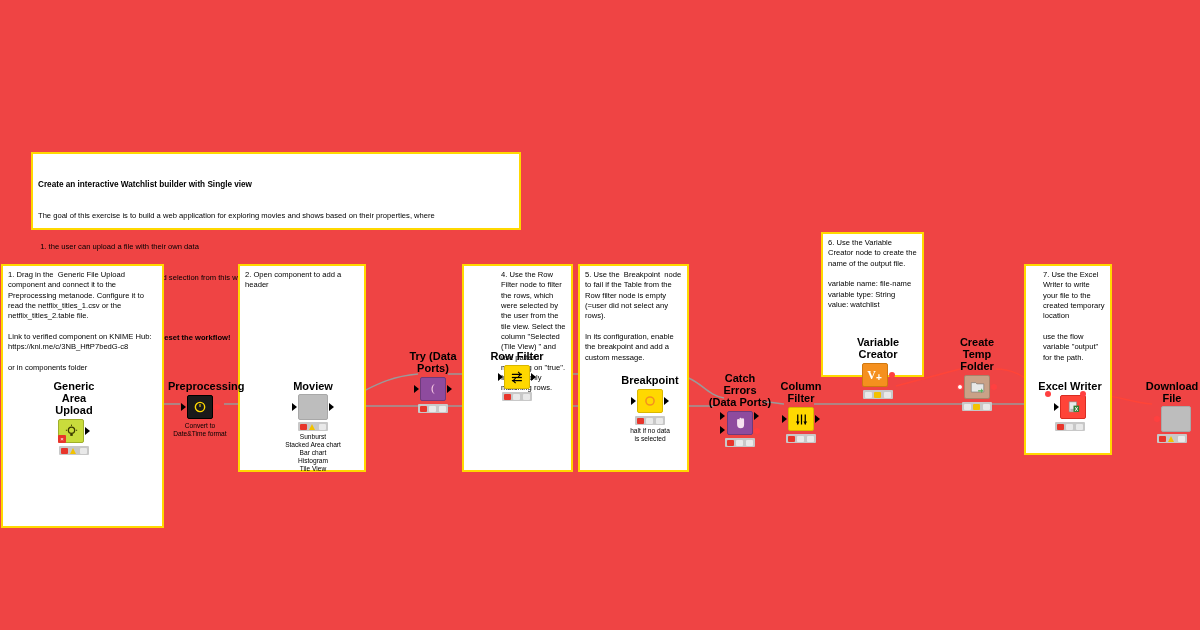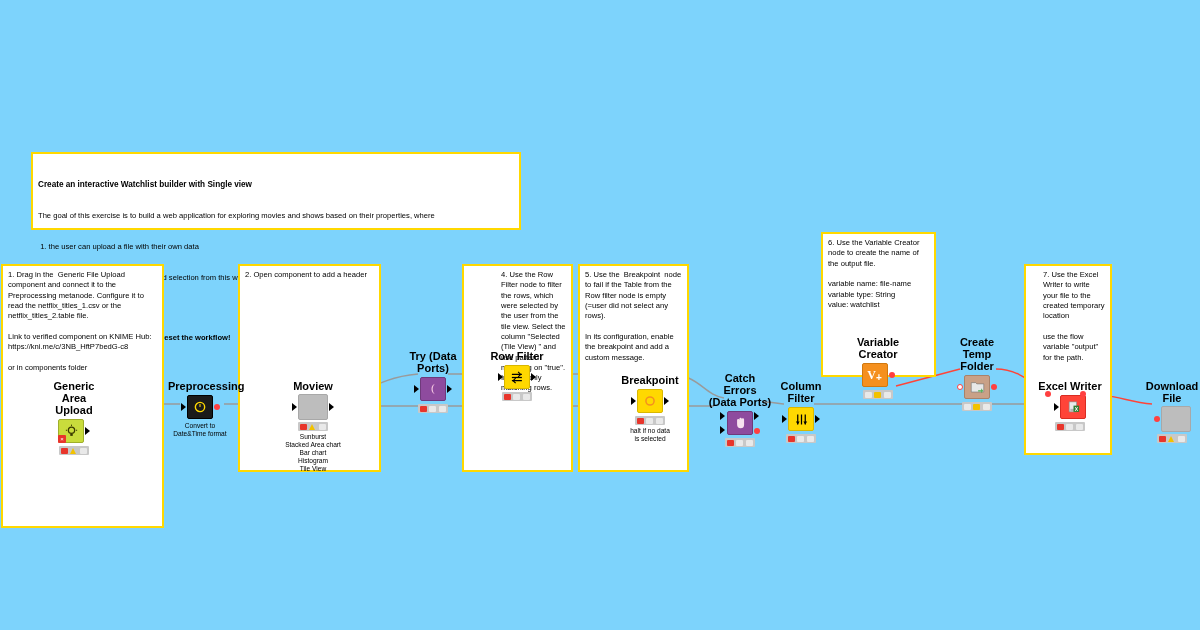--- a/index.html
+++ b/index.html
@@ -4,21 +4,21 @@
 <style>
   html, body {
     margin: 0;
     padding: 0;
     background: #ffffff;
   }
   #canvas {
     position: relative;
     width: 1200px;
     height: 630px;
-    background: #7dd3fc;
+    background: #ef4444;
     font-family: "Liberation Sans", sans-serif;
     overflow: hidden;
   }
 
   
   .annot {
     position: absolute;
     border: 2px solid #FFD800;
     background: #ffffff;
     box-sizing: border-box;
@@ -187,29 +187,29 @@
     <span class="aline"><span>Deploy on Server:</span><span class="abold" style="margin-left:14px;">Make sure to reset the workflow!</span></span>
   </div>
 
   <div class="annot" style="left:1px; top:264px; width:163px; height:264px;">1. Drag in the  Generic File Upload component and connect it to the Preprocessing metanode. Configure it to read the netflix_titles_1.csv or the netflix_titles_2.table file.
 
 Link to verified component on KNIME Hub:
 https://kni.me/c/3NB_HftP7bedG-c8
 
 or in components folder</div>
 
-  <div class="annot" style="left:238px; top:264px; width:143px; height:208px;">2. Open component to add a header</div>
+  <div class="annot" style="left:238px; top:264px; width:128px; height:208px;">2. Open component to add a header</div>
 
   <div class="annot" style="left:462px; top:264px; width:111px; height:208px;padding-left:37px;">4. Use the Row Filter node to filter the rows, which were selected by the user from the tile view. Select the column "Selected (Tile View) " and use pattern matching on "true". Include only matching rows.</div>
 
   <div class="annot" style="left:578px; top:264px; width:111px; height:208px;">5. Use the  Breakpoint  node to fail if the Table from the Row filter node is empty (=user did not select any rows).
 
 In its configuration, enable the breakpoint and add a custom message.</div>
 
-  <div class="annot" style="left:821px; top:232px; width:115px; height:145px;">6. Use the Variable Creator node to create the name of the output file.
+  <div class="annot" style="left:821px; top:232px; width:103px; height:145px;">6. Use the Variable Creator node to create the name of the output file.
 
 variable name: file-name
 variable type: String
 value: watchlist</div>
 
   <div class="annot" style="left:1024px; top:264px; width:88px; height:191px;padding-left:17px;">7. Use the Excel Writer to write your file to the created temporary location
 
 use the flow variable "output" for the path.</div>
 
   <div class="node" style="left:42px; top:380px;">

